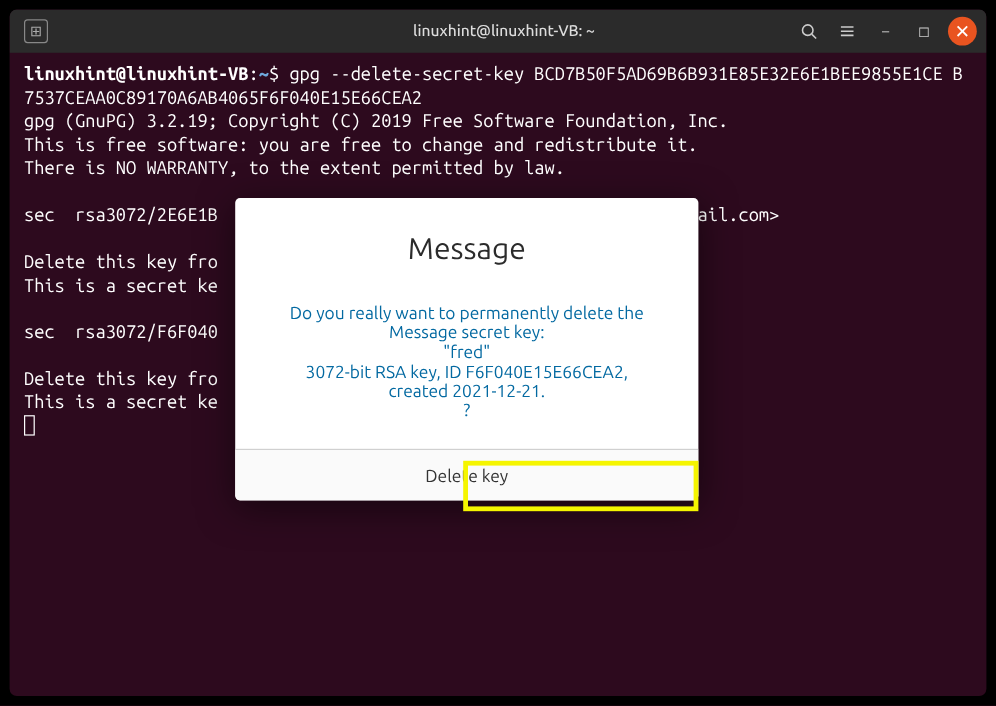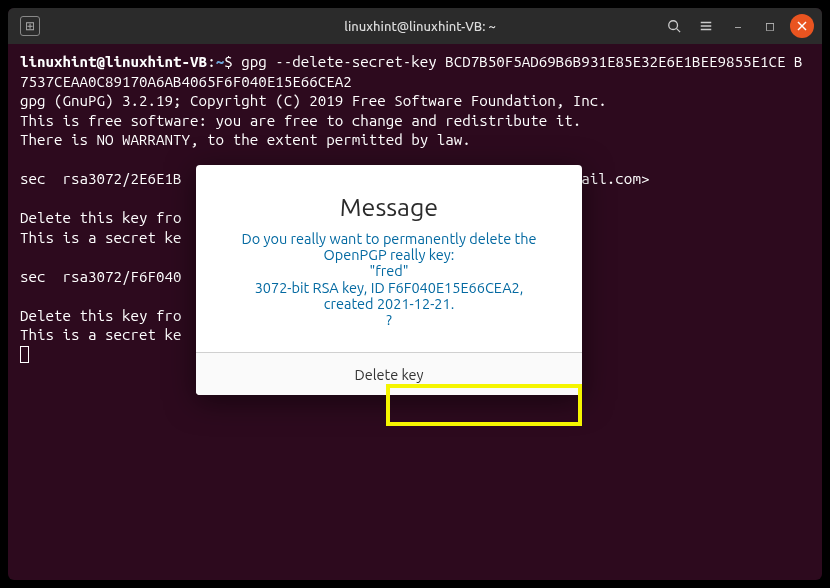--- a/index.html
+++ b/index.html
@@ -105,21 +105,21 @@
     }
     .dialog-content {
       padding: 28px 22px 24px;
       text-align: center;
       color: #333;
     }
     .dialog-title {
       font-size: 25px;
       font-weight: 400;
       color: #2b2b2b;
-      margin-bottom: 10px;
+      margin-bottom: 32px;
     }
     .dialog-msg {
       font-size: 14.5px;
       line-height: 1.12;
       color: #0369a1;
     }
     .dialog-buttons {
       display: flex;
       border-top: 1px solid #d0d0d0;
     }
@@ -188,21 +188,21 @@
 <span>Delete this key fro</span>
 <span>This is a secret ke</span>
 <span class="cursor"></span></div>
 </div>
 
 <div class="dialog">
   <div class="dialog-content">
     <div class="dialog-title">Message</div>
     <div class="dialog-msg">
       <div>Do you really want to permanently delete the</div>
-      <div>OpenPGP really key:</div>
+      <div>Message secret key:</div>
       <div>"fred"</div>
       <div>3072-bit RSA key, ID F6F040E15E66CEA2,</div>
       <div>created 2021-12-21.</div>
       <div>?</div>
     </div>
   </div>
   <div class="dialog-buttons">
     <button>Delete key</button>
   </div>
 </div>

